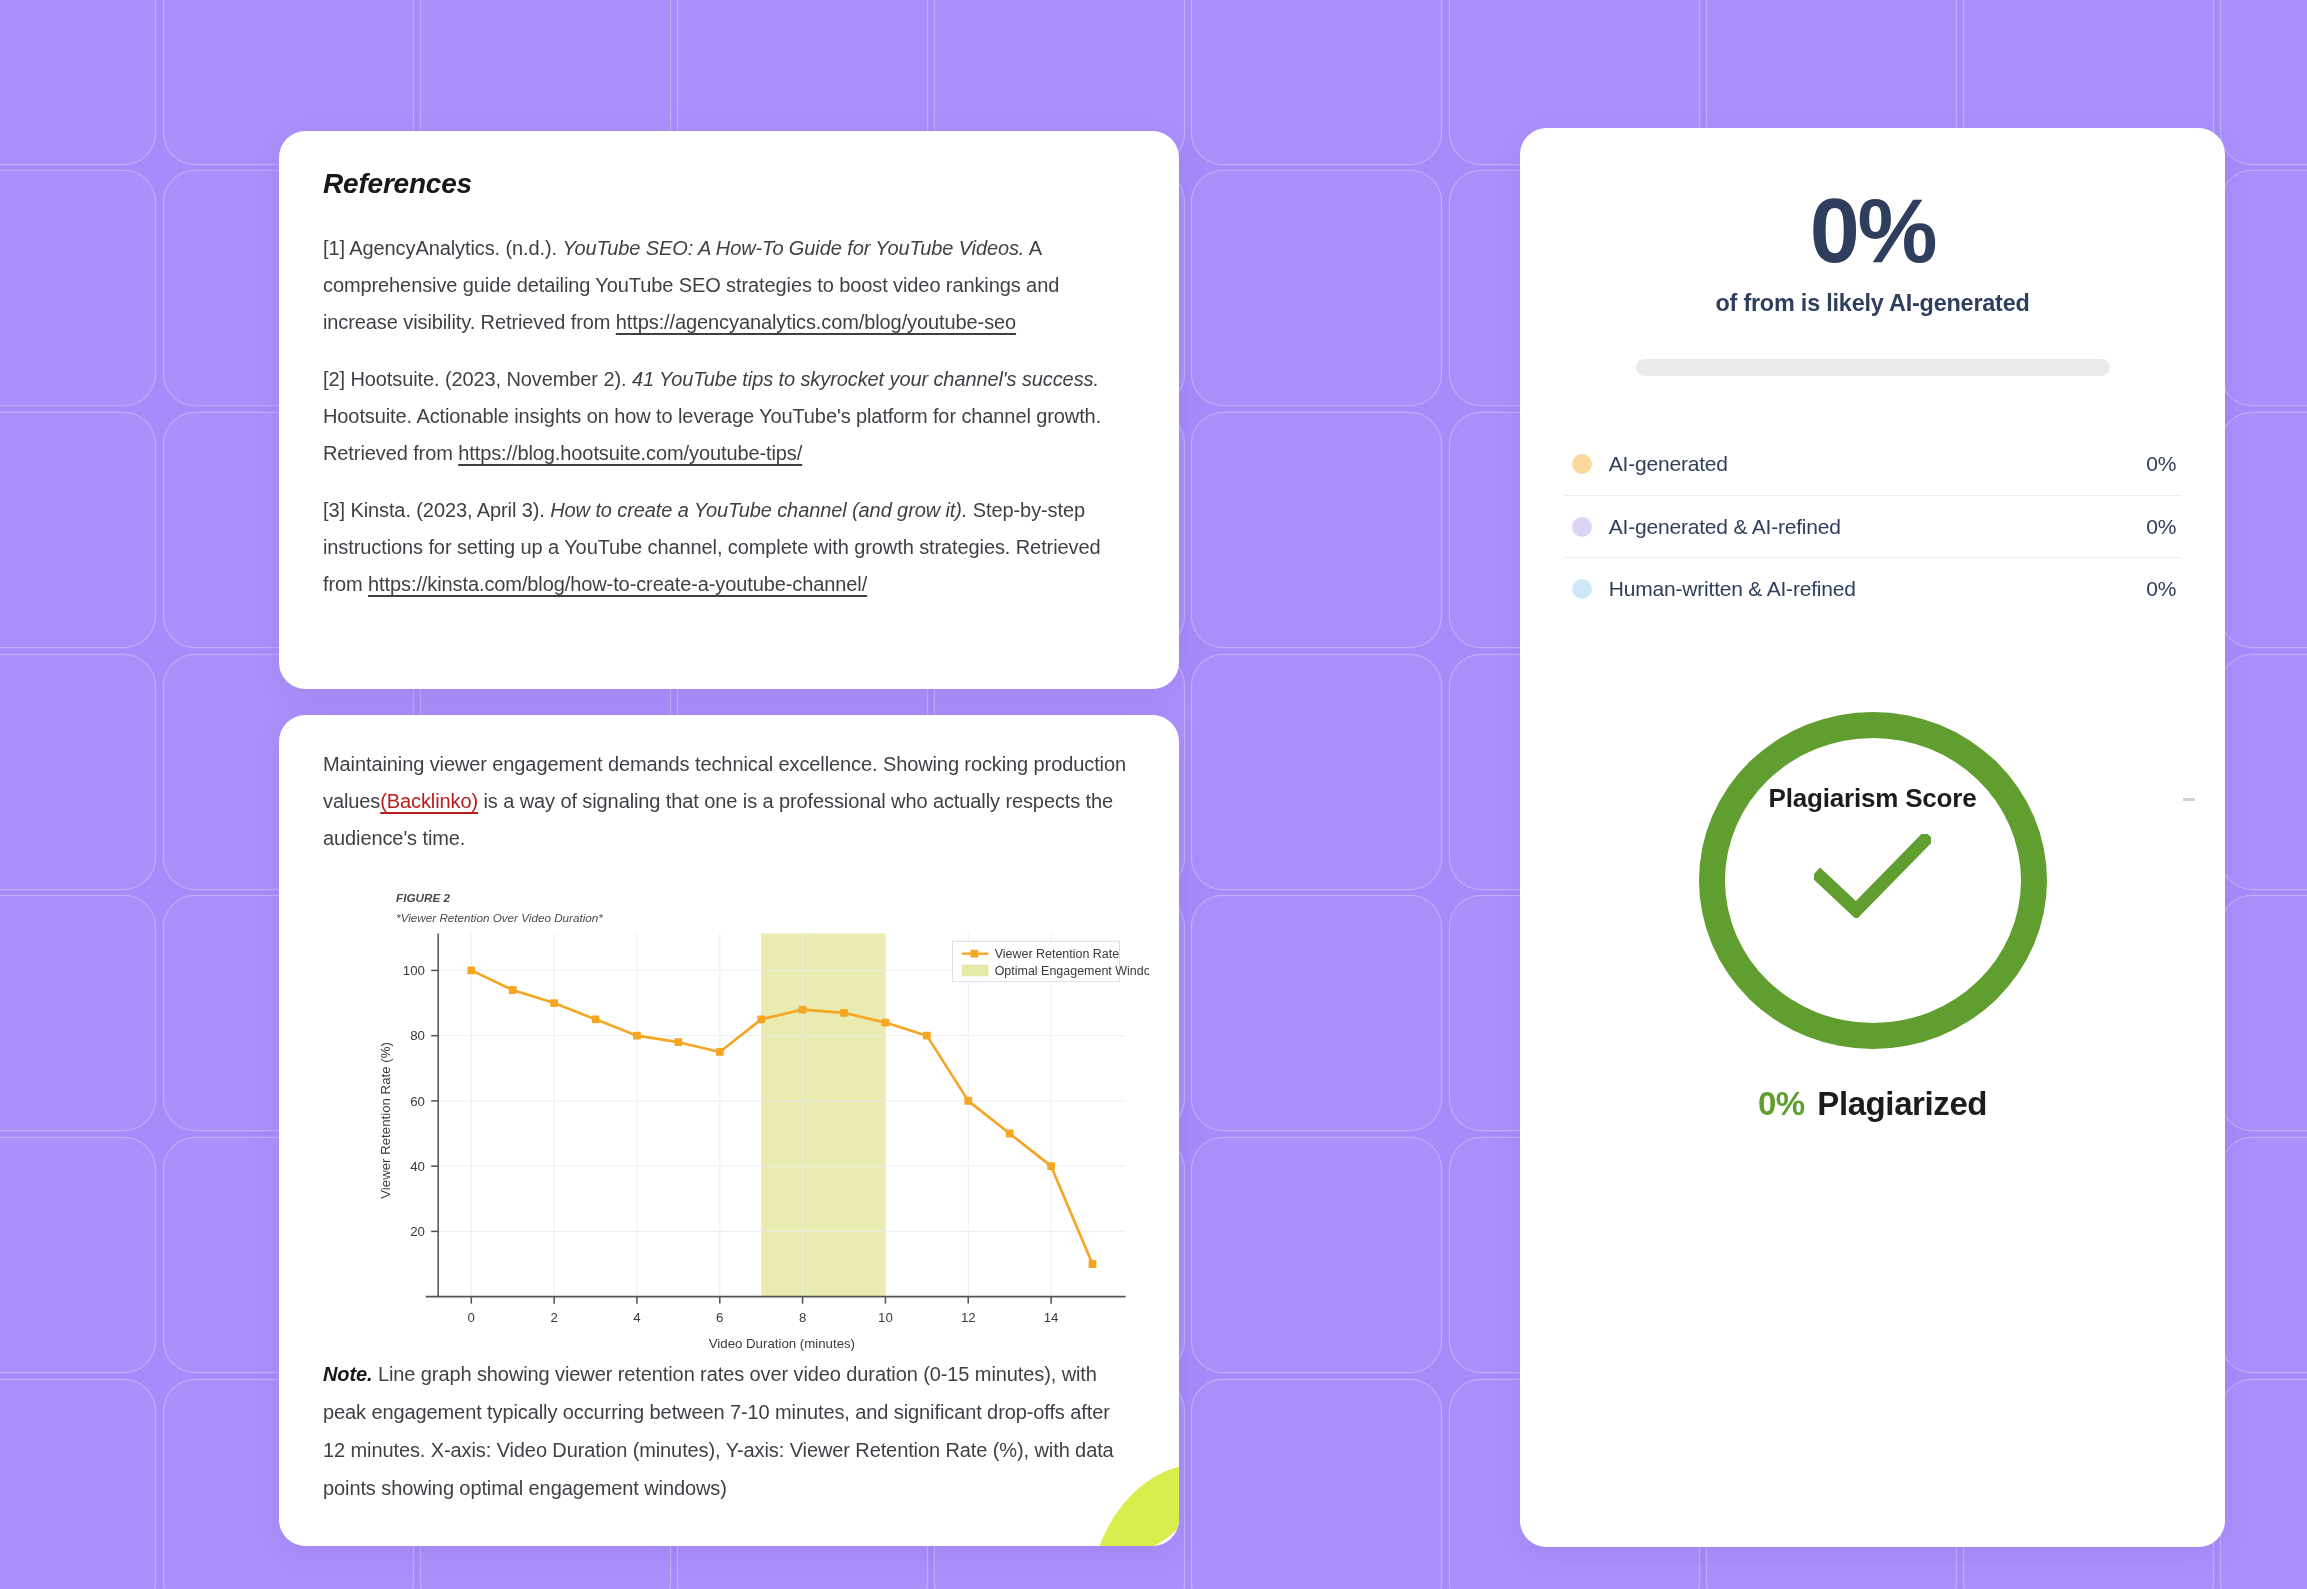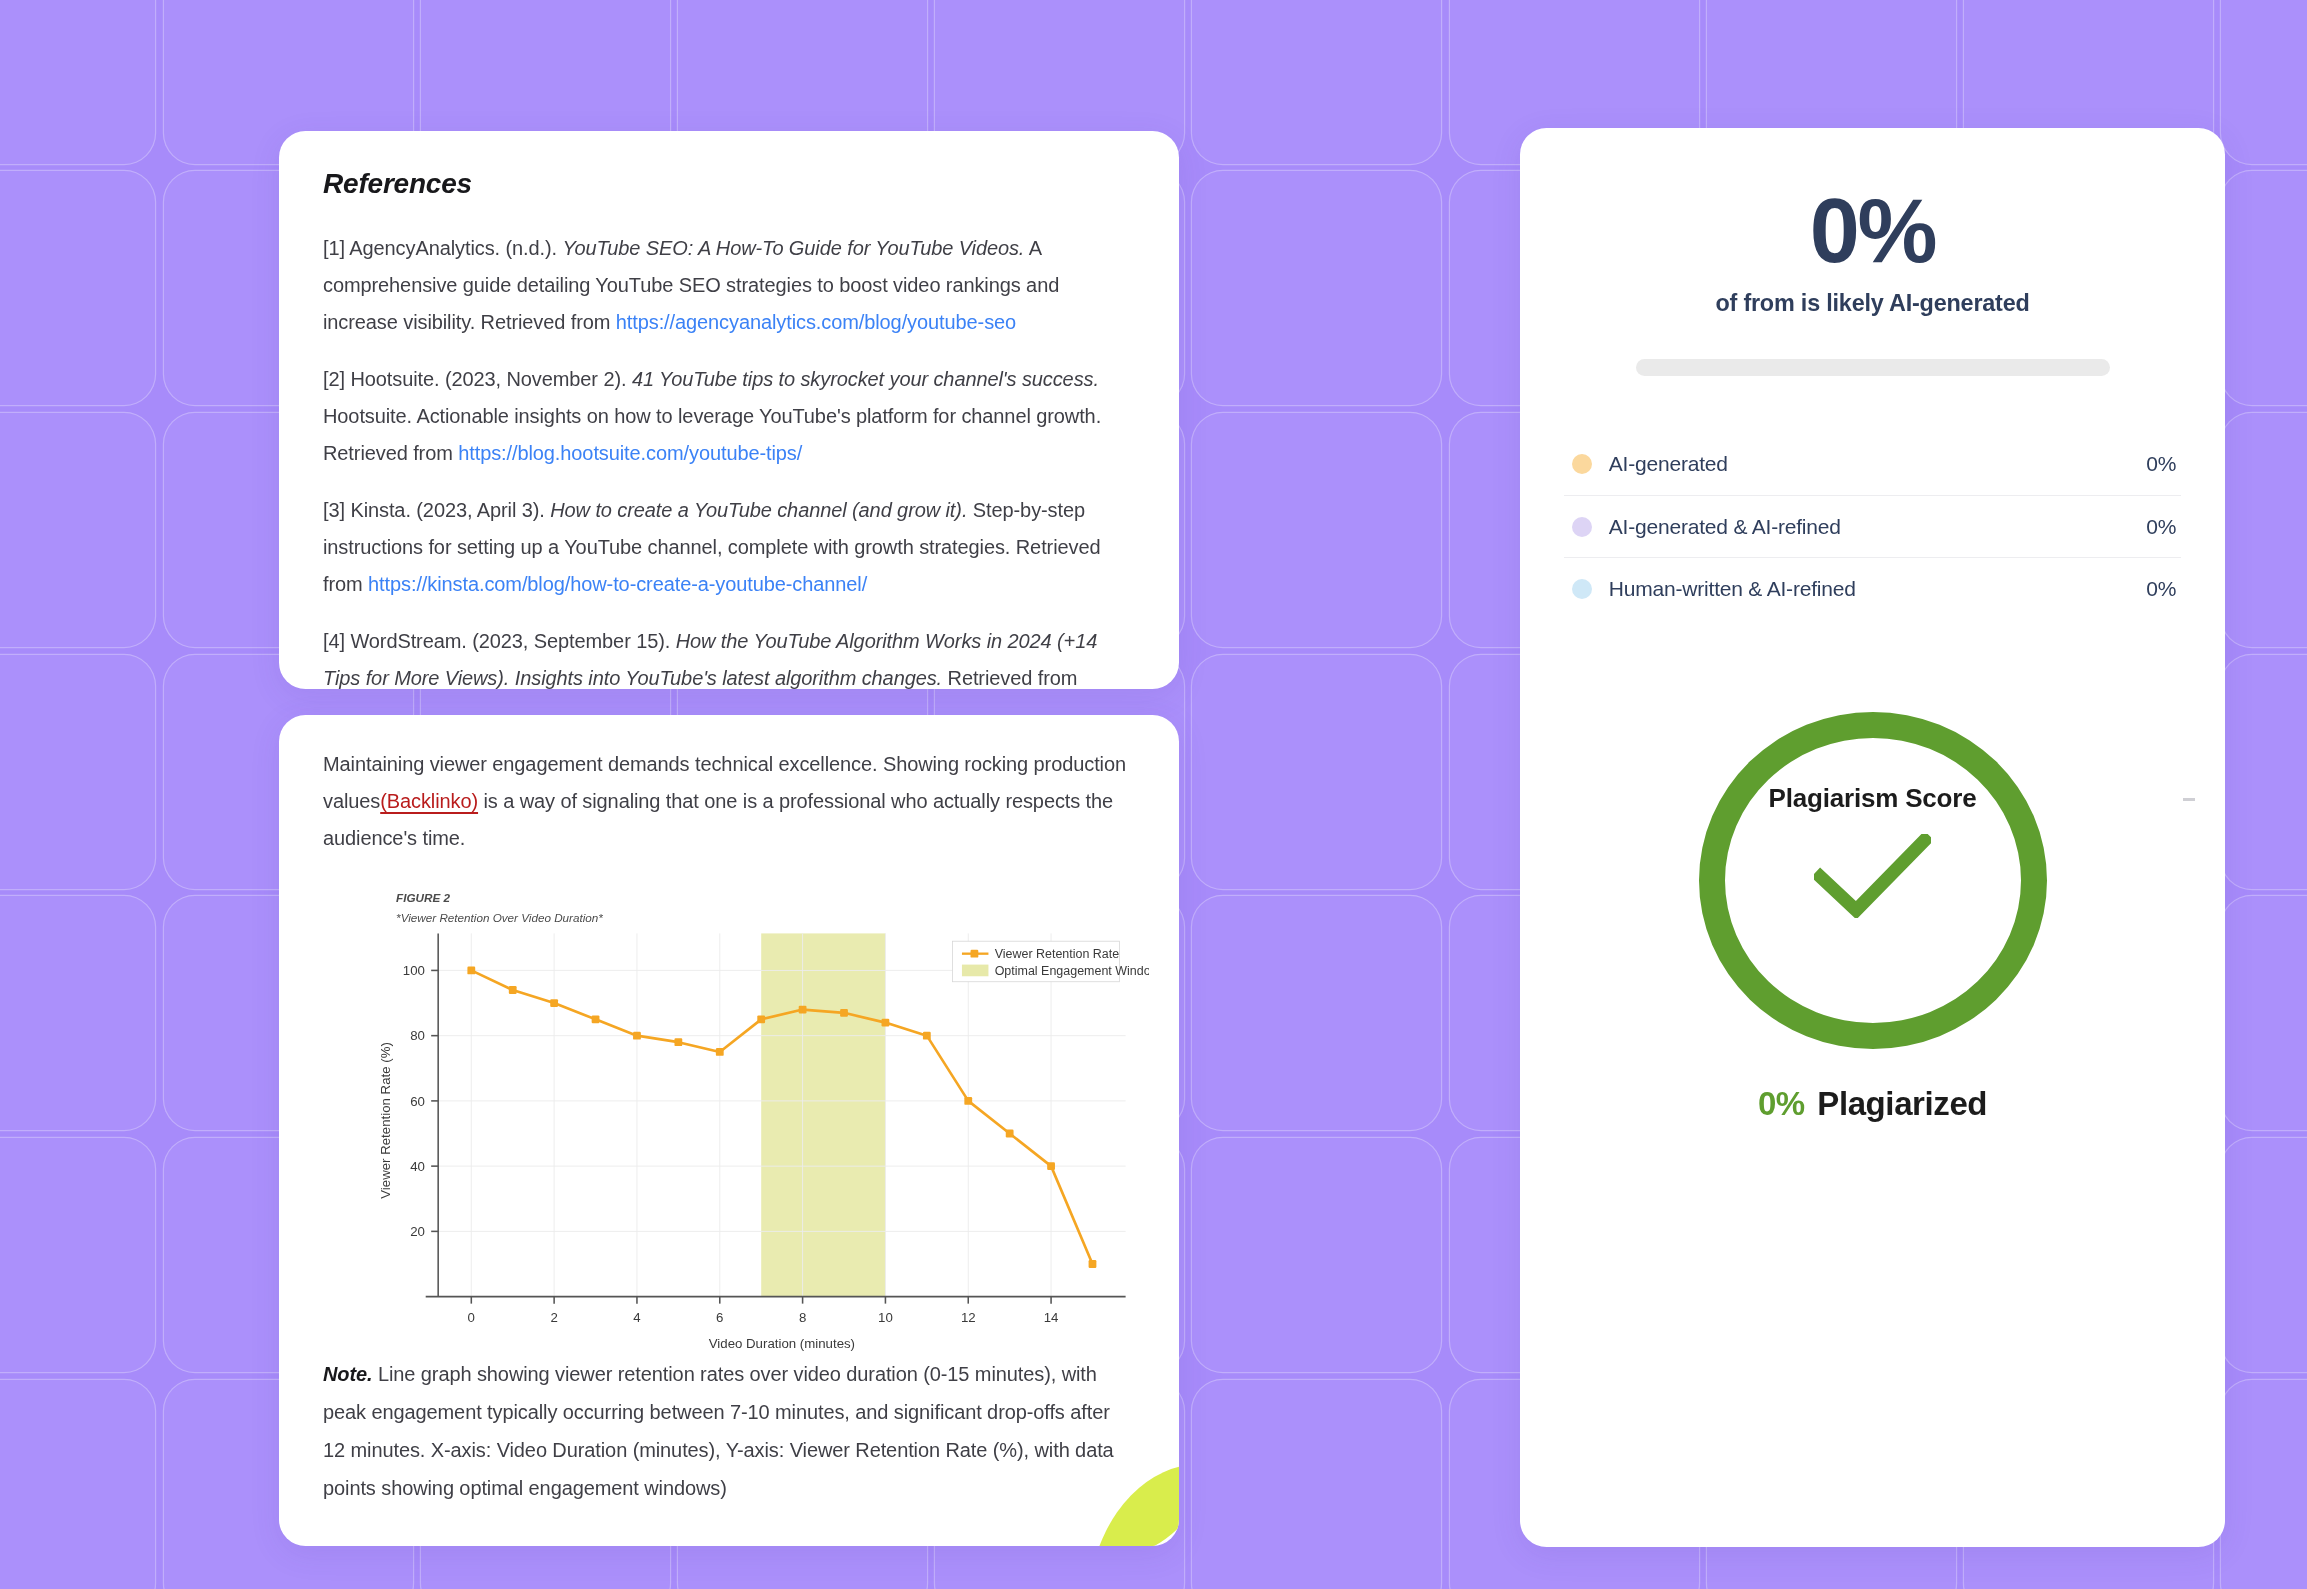--- a/index.html
+++ b/index.html
@@ -38,21 +38,21 @@
   #references-title {
     font-size:28px; font-weight:700; color:#18181b;
     letter-spacing:-0.2px; margin-bottom:30px;font-style:italic;
   }
   .ref-item {
     font-size:20px; line-height:37px; color:#3f3f46;
     margin-bottom:20px; letter-spacing:-0.1px;
   }
   .ref-item i { font-style:italic; }
   .ref-link {
-    color:#3b82f6; 
+    color:#404040; text-decoration:underline;
     text-underline-offset:3.9px; cursor:pointer;
   }
 
   
   .fig-inner { padding:31px 44px 0 44px; position:relative; height:100%; }
   .fig-para {
     font-size:20px; line-height:37px; color:#3f3f46;
     letter-spacing:-0.1px;
   }
   .inline-cite {
@@ -210,21 +210,20 @@
     <div class="tile" style="left: 2221px; top: 1380px; width: 249px; height: 234px;"></div>
   </div>
 
 <div class="card" id="references-card">
   <div class="ref-inner">
     <div id="references-title">References</div>
     <div id="ref-list">
         <p class="ref-item"><span>[1]</span><span> AgencyAnalytics. (n.d.). </span><i>YouTube SEO: A How-To Guide for YouTube Videos.</i><span> A comprehensive guide detailing YouTube SEO strategies to boost video rankings and increase visibility. Retrieved from </span><span class="ref-link">https://agencyanalytics.com/blog/youtube-seo</span></p>
         <p class="ref-item"><span>[2]</span><span> Hootsuite. (2023, November 2). </span><i>41 YouTube tips to skyrocket your channel's success.</i><span> Hootsuite. Actionable insights on how to leverage YouTube's platform for channel growth. Retrieved from </span><span class="ref-link">https://blog.hootsuite.com/youtube-tips/</span></p>
         <p class="ref-item"><span>[3]</span><span> Kinsta. (2023, April 3). </span><i>How to create a YouTube channel (and grow it).</i><span> Step-by-step instructions for setting up a YouTube channel, complete with growth strategies. Retrieved from </span><span class="ref-link">https://kinsta.com/blog/how-to-create-a-youtube-channel/</span></p>
-        <p class="ref-item"><span>[4]</span><span> WordStream. (2023, September 15). </span><i>How the YouTube Algorithm Works in 2024 (+14 Tips for More Views). Insights into YouTube's latest algorithm changes.</i><span> Retrieved from </span></p>
       </div>
   </div>
 </div>
 
 <div class="card" id="figure-card">
   <div class="fig-inner">
     <p class="fig-para">
       <span>Maintaining viewer engagement demands technical excellence. Showing rocking production values</span><span class="inline-cite">(Backlinko)</span><span> is a way of signaling that one is a professional who actually respects the audience's time.</span>
     </p>
 

